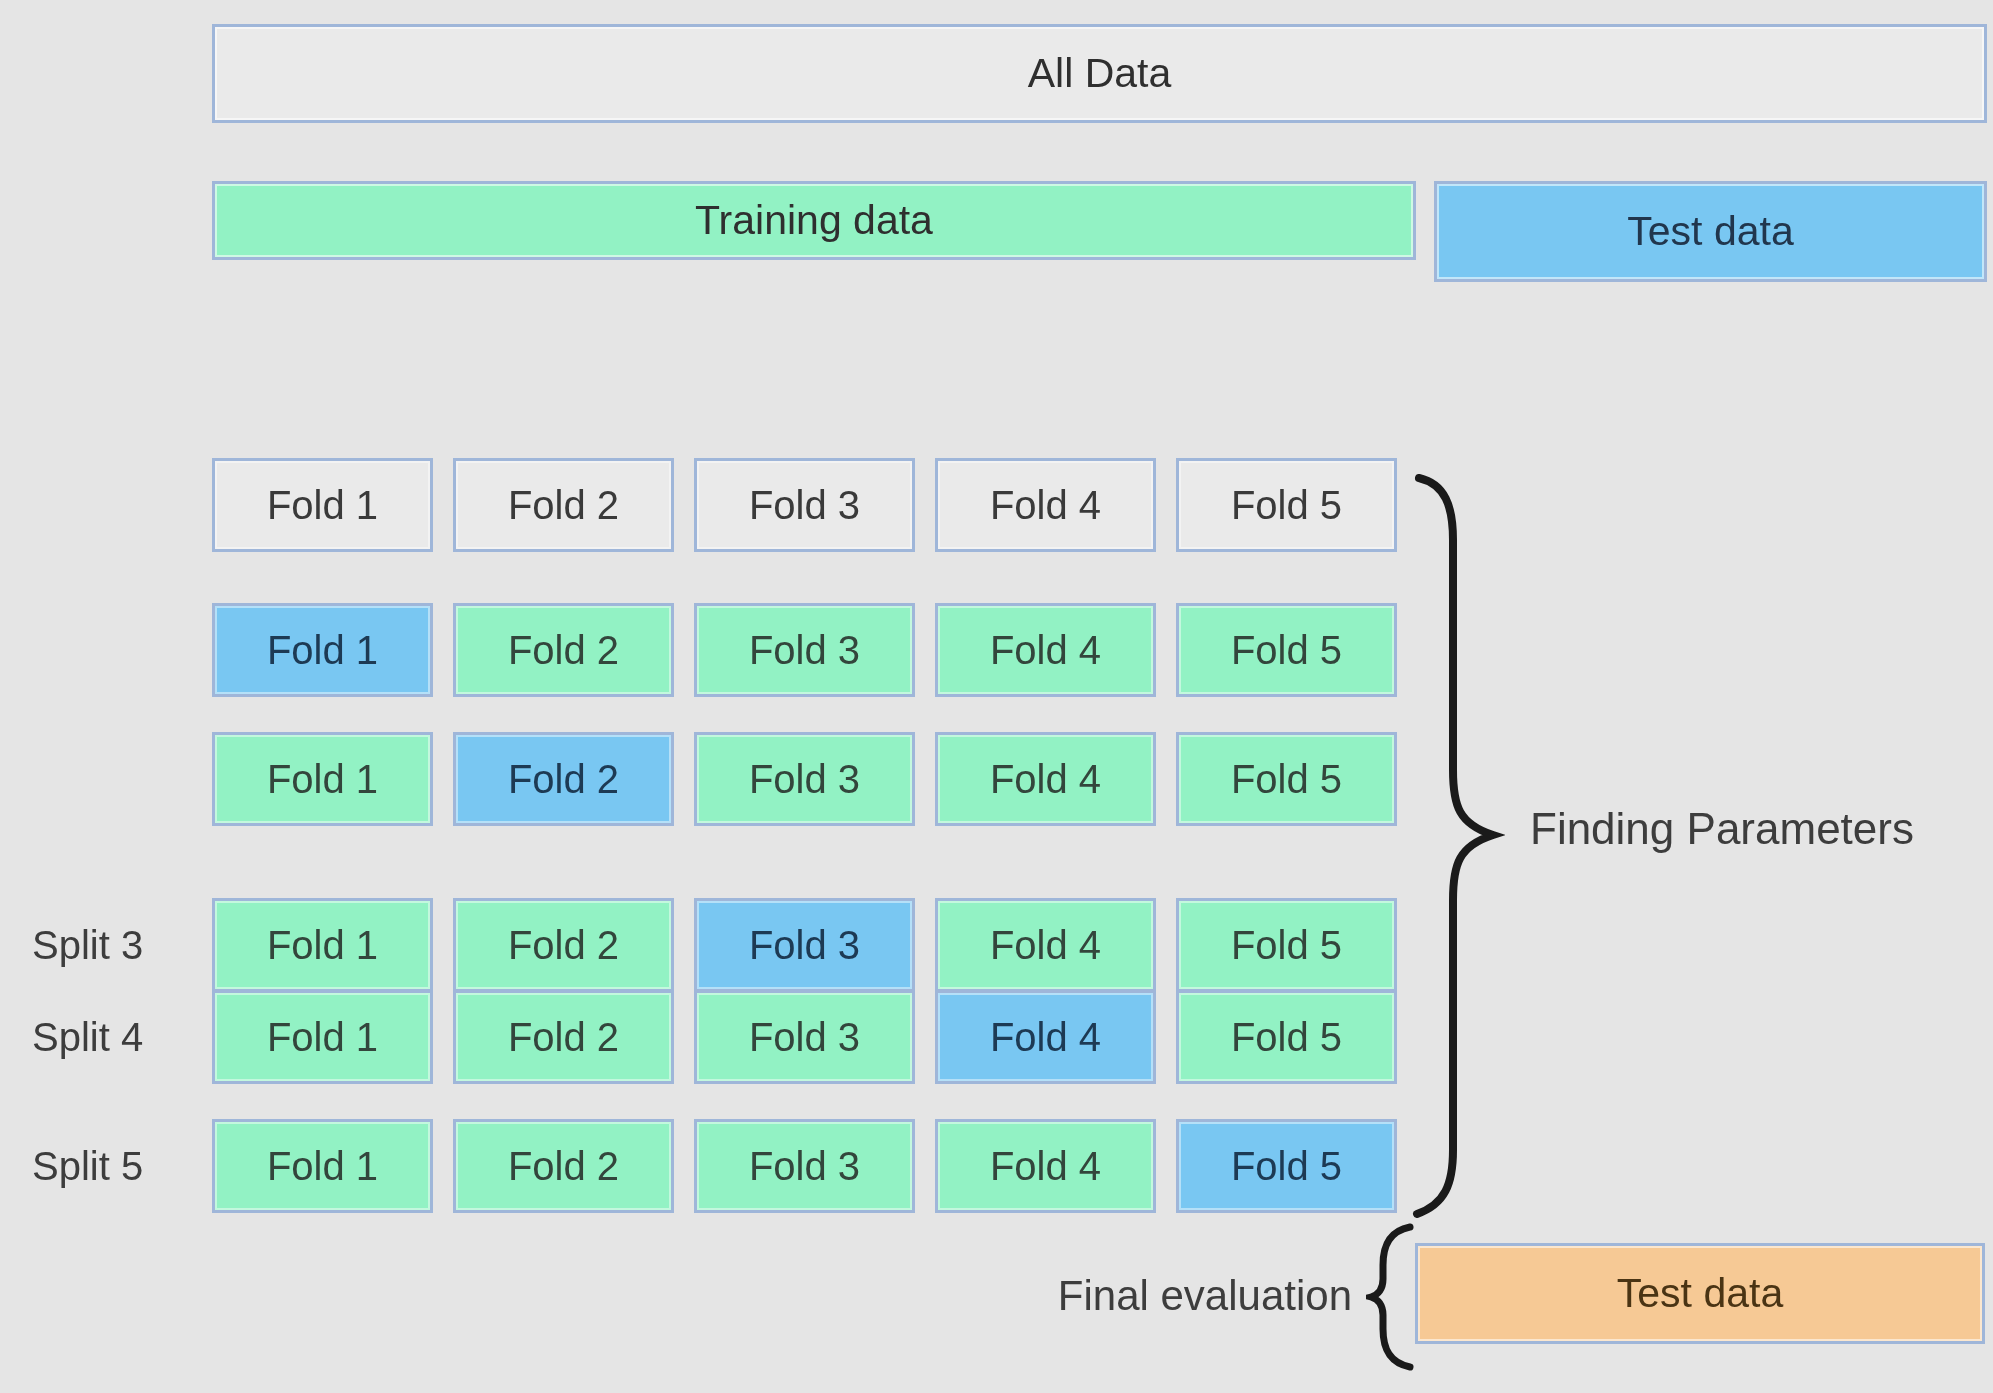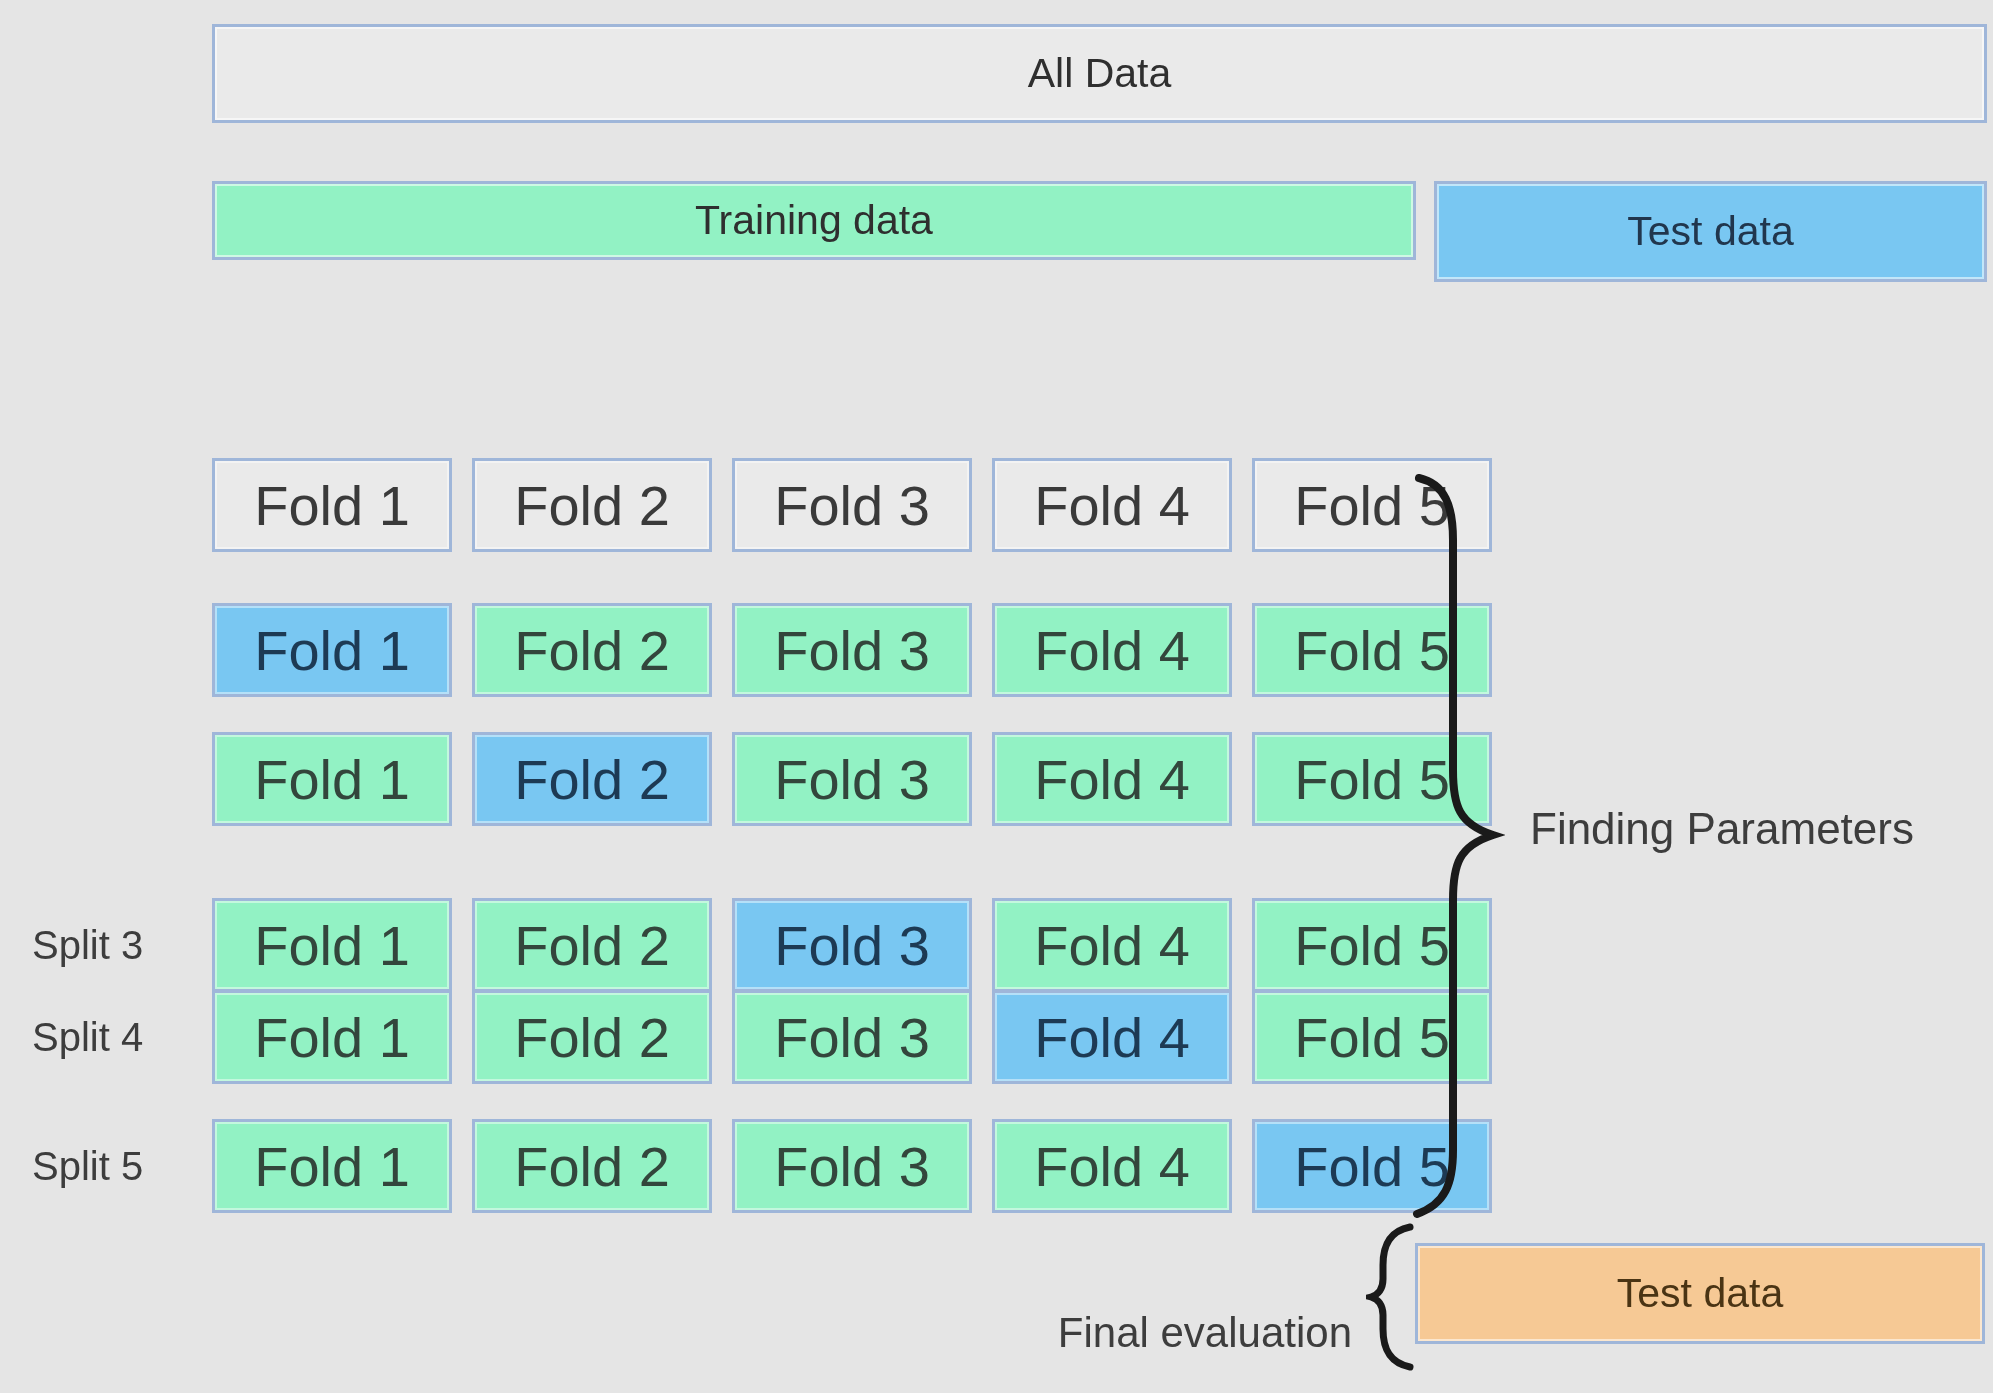--- a/index.html
+++ b/index.html
@@ -37,27 +37,27 @@
   
   .fold-row {
     position: absolute;
     left: 212px;
     display: flex;
     gap: 20px;
     height: 94px;
   }
   .cell {
     box-sizing: border-box;
-    width: 240px;
+    width: 221px;
     height: 94px;
     border: 3px solid var(--c-box-border, #9FB6D9);
     display: flex;
     align-items: center;
     justify-content: center;
-    font-size: 56px;
+    font-size: 40px;
     color: #333a40;
     box-shadow: inset 0 0 0 2px rgba(255,255,255,0.45);
   }
   .cell[data-role="header"]     { background: var(--c-all-data-fill, #EAEAEA); color:#3a3a3a; }
   .cell[data-role="train"]      { background: var(--c-train-fill, #92F2C4); color:#33463c; }
   .cell[data-role="validation"] { background: var(--c-validation-fill, #79C7F2); color:#1d3a54; }
 
   .split-label {
     position: absolute;
     left: -180px;
@@ -82,21 +82,20 @@
   }
   .final-evaluation {
     position: absolute;
     left: 950px;
     top: 1272px;
     width: 402px;
     text-align: right;
     font-size: 42px;
     line-height: 48px;
     color: var(--c-label-text, #3D3D3D);
-    margin-top: 37px;
   }
   .big-brace   { position: absolute; left: 1405px; top: 470px;  width: 100px; height: 750px; }
   .small-brace { position: absolute; left: 1366px; top: 1221px; width: 52px;  height: 150px; }
 </style>
 </head>
 <body>
 
 <div class="canvas">
 
   <div class="bar all-data-bar">

